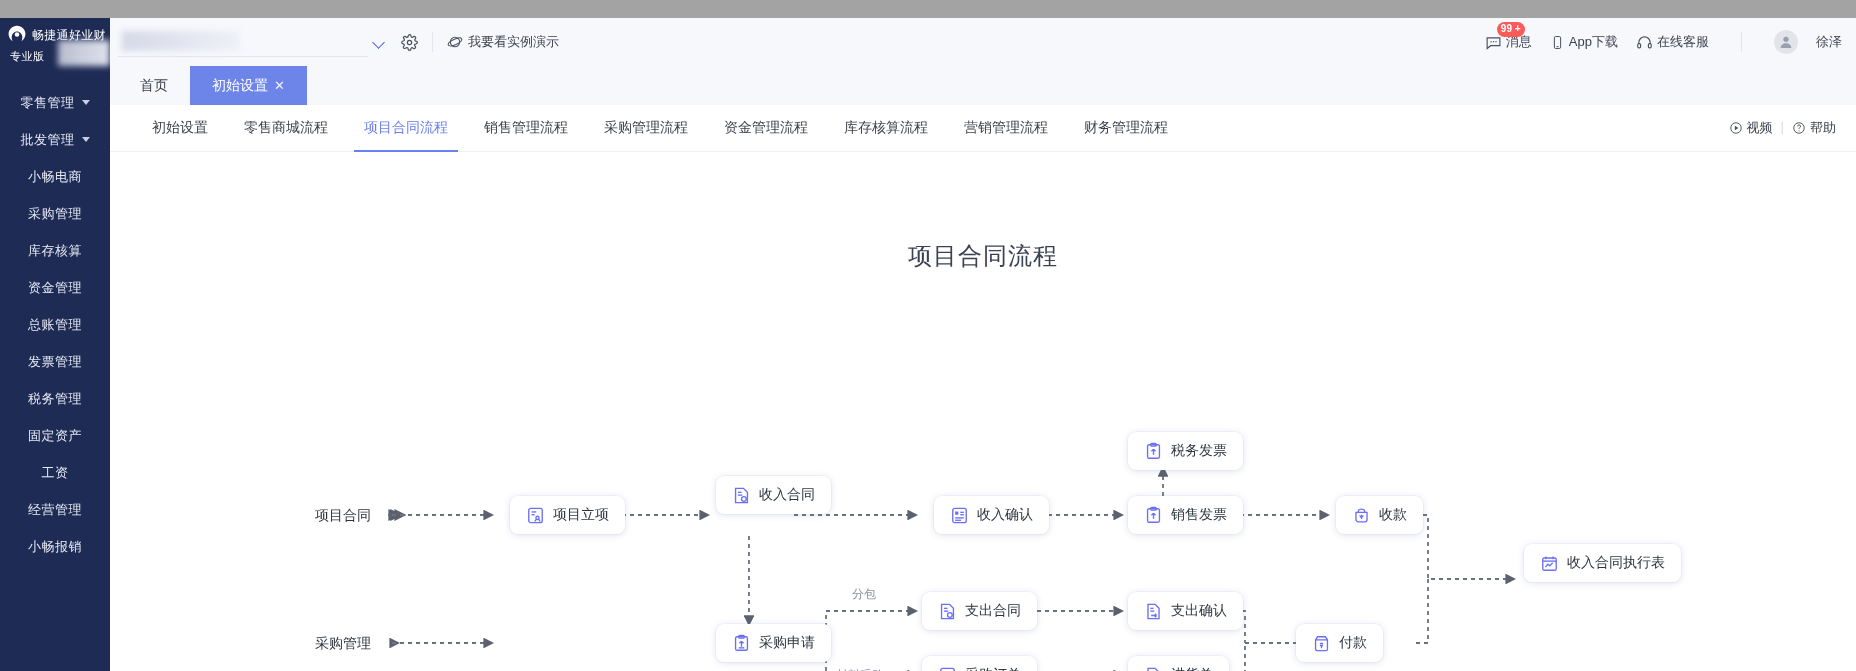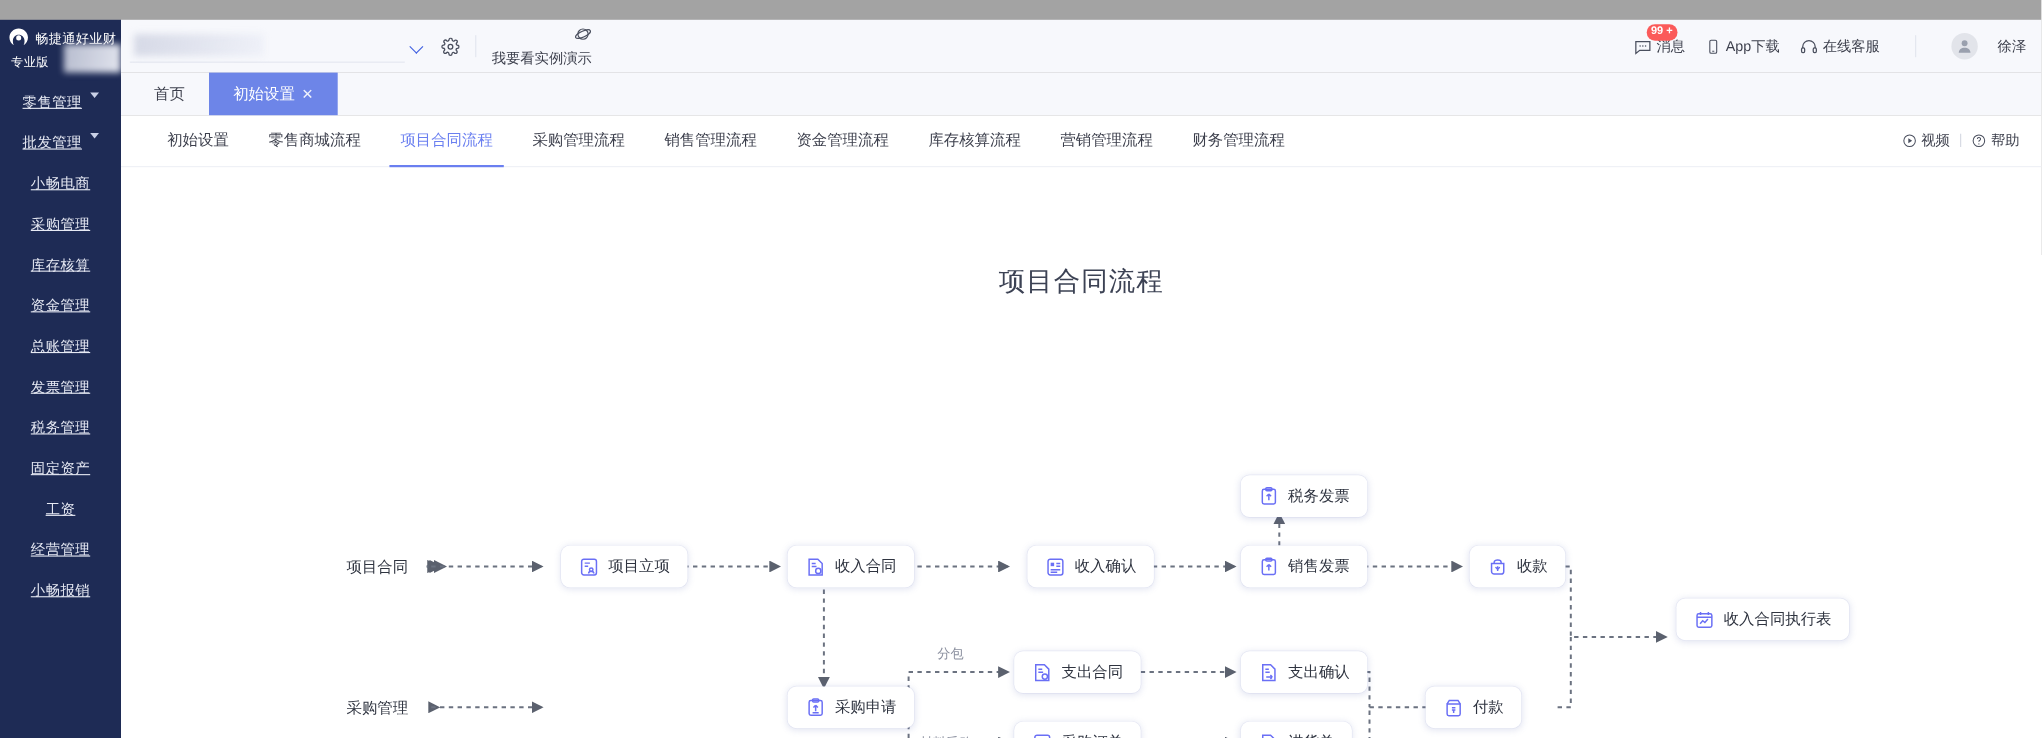--- a/index.html
+++ b/index.html
@@ -23,24 +23,23 @@
   }
   .logo-text { font-size: 12px; color: #ffffff; white-space: nowrap; letter-spacing: .3px; }
   .logo-sub { font-size: 11px; color: #ffffff; margin: 3px 0 0 4px; letter-spacing: .5px; }
   .logo-blur {
     position: absolute; left: 58px; top: 22px; width: 52px; height: 26px;
     background: linear-gradient(100deg, rgba(210,214,228,.85), rgba(236,238,246,.95));
     filter: blur(3px);
   }
   .nav-list { margin-top: 4px; }
   .nav-item {
-    height: 37px; display: flex; justify-content: center;
+    height: 37px; display: flex; align-items: center; justify-content: center;
     font-size: 13px; color: #e7eaf4; cursor: pointer; position: relative;
     letter-spacing: .5px;
-    text-decoration: underline;
   }
   .nav-caret {
     margin-left: 7px; width: 0; height: 0;
     border-left: 4.5px solid transparent; border-right: 4.5px solid transparent;
     border-top: 5.5px solid #c9d0e6;
   }
 
   
   #header {
     position: absolute; left: 110px; top: 18px; right: 0; height: 48px;
@@ -60,22 +59,22 @@
     margin-left: 6px; width: 11px; height: 11px; position: relative; cursor: pointer;
   }
   .chev-down::before {
     content: ""; position: absolute; left: 0; top: 1px; width: 8px; height: 8px;
     border-right: 1.6px solid #3e5ee0; border-bottom: 1.6px solid #3e5ee0;
     transform: rotate(45deg);
   }
   .gear { margin-left: 16px; cursor: pointer; display: flex; }
   .hdr-div { width: 1px; height: 20px; background: #e2e5ee; margin: 0 14px; }
   .demo-link {
-    display: flex; align-items: flex-end; gap: 5px;
-    font-size: 13px; color: #3c3f4c; cursor: pointer; white-space: nowrap; flex-direction: column;
+    display: flex; align-items: center; gap: 5px;
+    font-size: 13px; color: #3c3f4c; cursor: pointer; white-space: nowrap;
   }
   .hdr-right { margin-left: auto; display: flex; align-items: center; gap: 18px; }
   .hdr-btn {
     display: flex; align-items: center; gap: 4px; position: relative;
     font-size: 13px; color: #3c3f4c; cursor: pointer; white-space: nowrap;
   }
   .badge {
     position: absolute; left: 12px; top: -11px;
     background: #fb5a5a; color: #fff; font-size: 10px; line-height: 14px;
     height: 15px; padding: 0 4px; border-radius: 8px; font-weight: 700;
@@ -300,24 +299,24 @@
       <div class="sub-tab">
         <span>初始设置</span>
         </div>
       <div class="sub-tab">
         <span>零售商城流程</span>
         </div>
       <div class="sub-tab active">
         <span>项目合同流程</span>
         </div>
       <div class="sub-tab">
+        <span>销售管理流程</span>
+        </div>
+      <div class="sub-tab">
         <span>采购管理流程</span>
-        </div>
-      <div class="sub-tab">
-        <span>销售管理流程</span>
         </div>
       <div class="sub-tab">
         <span>资金管理流程</span>
         </div>
       <div class="sub-tab">
         <span>库存核算流程</span>
         </div>
       <div class="sub-tab">
         <span>营销管理流程</span>
         </div>
@@ -409,21 +408,21 @@
             <rect x="3.5" y="3" width="17" height="18" rx="2.5"></rect>
             <line x1="7" y1="7.5" x2="13" y2="7.5"></line>
               <line x1="7" y1="11" x2="11" y2="11"></line>
             <circle cx="14.5" cy="15" r="2"></circle>
               <path d="M11.5 19.5c0-1.6 1.3-2.6 3-2.6s3 1 3 2.6"></path>
           </svg>
           </span>
         <span>项目立项</span>
       </div>
 
-      <div class="node" style="left:606px; top:344px;text-align:right;">
+      <div class="node" style="left:606px; top:324px;text-align:right;">
         <span class="nico">
           <svg width="19" height="19" viewBox="0 0 24 24" fill="none" stroke="#6a6ff5" stroke-width="1.7">
             <path d="M4.5 3h10l5 5v13h-15z"></path>
               <line x1="7.5" y1="8" x2="12" y2="8"></line>
             <line x1="7.5" y1="11.5" x2="13" y2="11.5"></line>
             <circle cx="15" cy="16.5" r="3"></circle>
           </svg>
           </span>
         <span>收入合同</span>
       </div>

